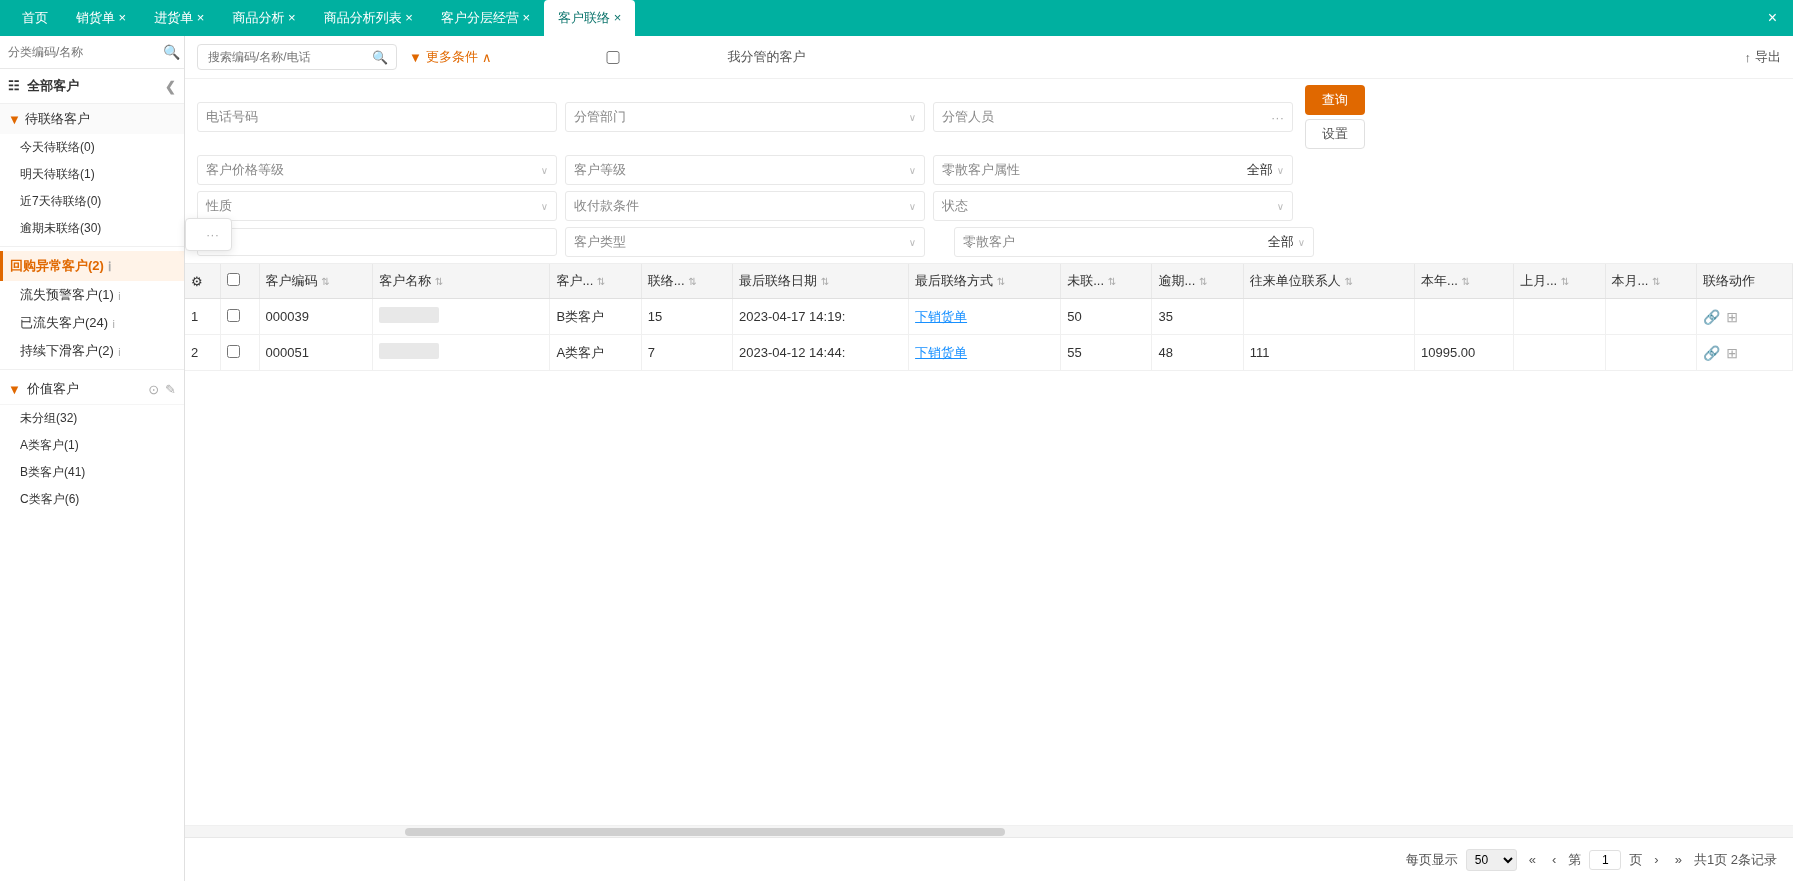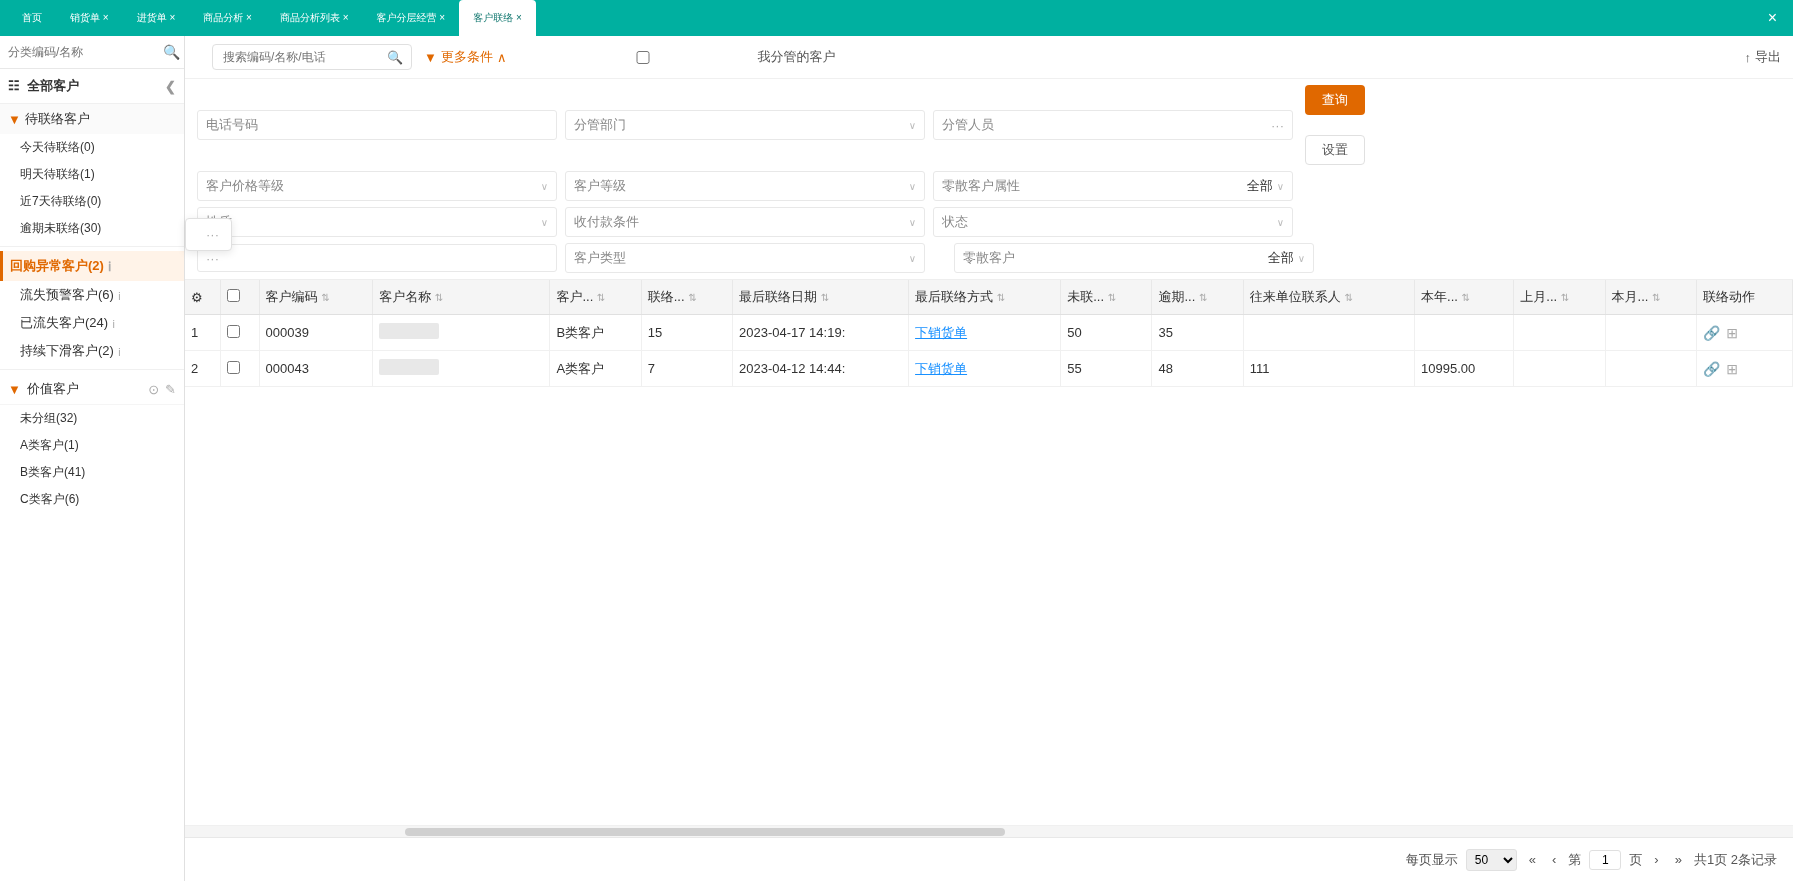--- a/index.html
+++ b/index.html
@@ -15,21 +15,21 @@
       color: white;
       position: relative;
     }
     .top-nav .nav-item {
       padding: 0 14px;
       height: 36px;
       display: flex;
       align-items: center;
       cursor: pointer;
       white-space: nowrap;
-      font-size: 10px;
+      font-size: 13px;
       color: white;
     }
     .top-nav .nav-item.active { background: white; color: #0f766e; border-radius: 4px 4px 0 0; }
     .top-nav .close-btn {
       position: absolute;
       right: 8px;
       top: 50%;
       transform: translateY(-50%);
       color: white;
       cursor: pointer;
@@ -135,21 +135,20 @@
       gap: 12px;
       background: white;
     }
     .filter-bar input {
       border: 1px solid #e0e0e0;
       border-radius: 4px;
       padding: 5px 10px;
       width: 220px;
       font-size: 12px;
       outline: none;
-      margin-left: 15px;
     }
     .filter-btn {
       display: flex;
       align-items: center;
       gap: 4px;
       color: #e06800;
       cursor: pointer;
       font-size: 12px;
       border: none;
       background: none;
@@ -169,21 +168,21 @@
       gap: 4px;
       color: #555;
       cursor: pointer;
       font-size: 12px;
     }
 
     
     .action-btns {
       display: flex;
       flex-direction: column;
-      gap: 20px;
+      gap: 4px;
       justify-content: center;
       padding: 0 4px;
     }
     .btn-query {
       background: #e06800;
       color: white;
       border: none;
       border-radius: 4px;
       padding: 6px 16px;
       cursor: pointer;
@@ -368,21 +367,21 @@
 
     <div style="position:relative; background:#fff3e8;">
       <div style="position:absolute;left:0;top:0;bottom:0;width:3px;background:#e06800;"></div>
       <div style="padding:6px 8px 6px 10px; display:flex; align-items:center; gap:4px; font-size:12px; color:#e06800; font-weight:bold;">
         <span>回购异常客户(2)</span>
         <span style="color:#aaa;">ℹ</span>
       </div>
     </div>
 
     <div class="sidebar-item" style="display:flex;align-items:center;gap:4px;">
-      <span>流失预警客户(6)</span>
+      <span>流失预警客户(1)</span>
       <span style="color:#aaa;font-size:11px;">ℹ</span>
     </div>
     <div class="sidebar-item" style="display:flex;align-items:center;gap:4px;">
       <span>已流失客户(24)</span>
       <span style="color:#aaa;font-size:11px;">ℹ</span>
     </div>
     <div class="sidebar-item" style="display:flex;align-items:center;gap:4px;">
       <span>持续下滑客户(2)</span>
       <span style="color:#aaa;font-size:11px;">ℹ</span>
     </div>
@@ -554,21 +553,21 @@
             <td>
               <div class="action-icons">
                 <span class="action-icon">🔗</span>
                 <span class="action-icon">⊞</span>
               </div>
             </td>
           </tr>
           <tr>
             <td>2</td>
             <td><input type="checkbox" style=""></td>
-            <td>000043</td>
+            <td>000051</td>
             <td>
               <span style="display:inline-block;width:60px;height:16px;background:#e8e8e8;border-radius:2px;"></span>
             </td>
             <td>A类客户</td>
             <td>7</td>
             <td>2023-04-12 14:44:</td>
             <td><span class="link-text">下销货单</span></td>
             <td>55</td>
             <td>48</td>
             <td>111</td>

